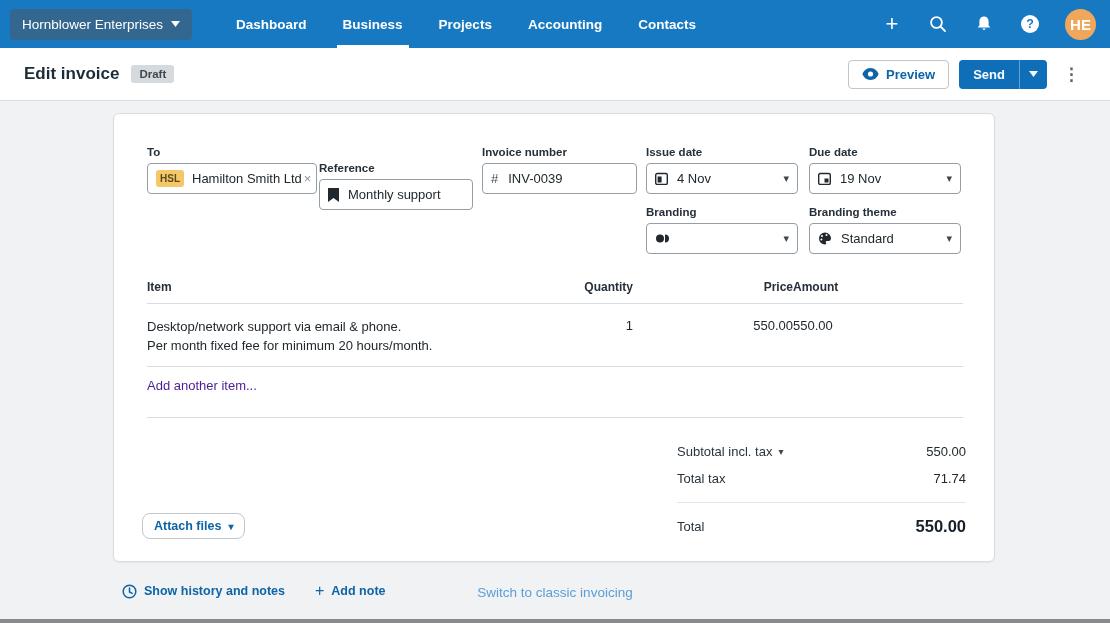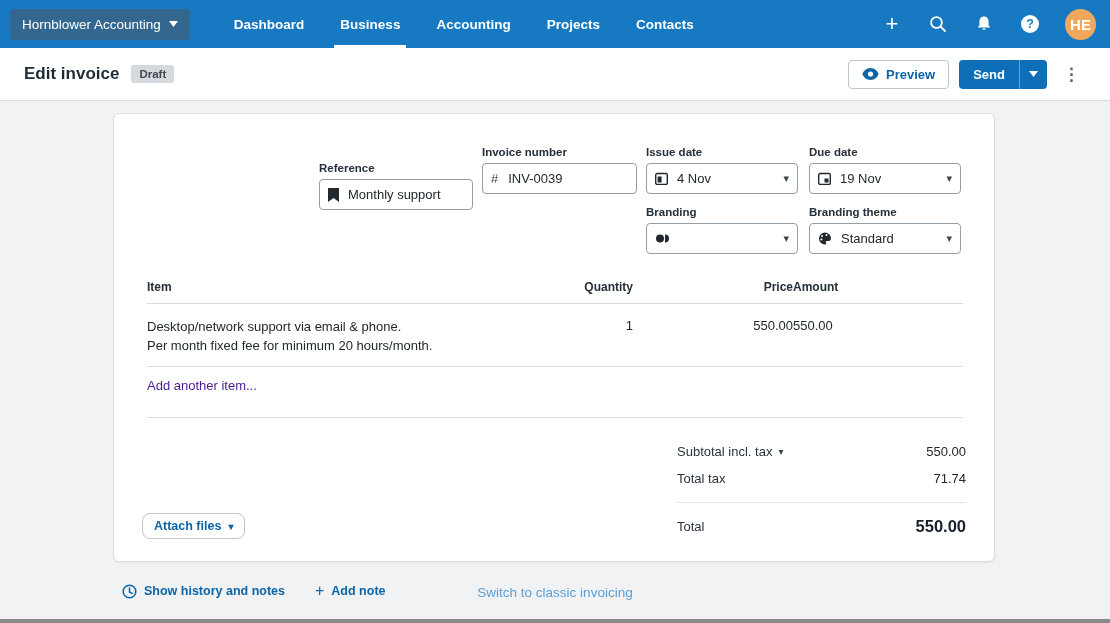--- a/index.html
+++ b/index.html
@@ -128,30 +128,30 @@
     color:#5b9fd6; font-size:13.5px; cursor:pointer;
   }
   .bottom-strip { position:absolute; bottom:0; left:0; width:1110px; height:4px; background:#8a8a8a; }
   svg { display:block; }
 </style>
 </head>
 <body>
 
 <div class="navbar">
   <div class="org-switcher">
-    <span>Hornblower Accounting</span>
+    <span>Hornblower Enterprises</span>
     <svg width="9" height="6" viewBox="0 0 9 6">
         <path d="M0 0 L9 0 L4.5 6 Z" fill="#ffffff"></path>
       </svg>
   </div>
   <div class="nav-items">
     <div class="nav-item">Dashboard</div>
     <div class="nav-item active">Business</div>
+    <div class="nav-item">Projects</div>
     <div class="nav-item">Accounting</div>
-    <div class="nav-item">Projects</div>
     <div class="nav-item">Contacts</div>
   </div>
   <div class="nav-right">
     <div class="nav-icon plus-glyph">+</div>
     <div class="nav-icon">
       <svg width="18" height="18" viewBox="0 0 18 18">
           <circle cx="7.5" cy="7.5" r="5.4" fill="none" stroke="#fff" stroke-width="1.8"></circle>
           <line x1="11.6" y1="11.6" x2="16" y2="16" stroke="#fff" stroke-width="1.8" stroke-linecap="round"></line>
         </svg>
     </div>
@@ -189,20 +189,28 @@
             <path d="M0 0 L9 0 L4.5 6 Z" fill="#fff"></path>
           </svg>
       </div>
     </div>
     <div class="kebab">⋮</div>
   </div>
 </div>
 
 <div class="card">
 
+  <div class="fgroup" style="left:33px; top:32px; width:170px;">
+    <span class="flabel">To</span>
+    <div class="finput">
+      <span class="chip">HSL</span>
+      <span style="white-space:nowrap;">Hamilton Smith Ltd</span>
+      <span class="remove-x">×</span>
+    </div>
+  </div>
 
   <div class="fgroup" style="left:205px; top:48px; width:154px;">
     <span class="flabel">Reference</span>
     <div class="finput">
       <span class="field-icon">
         <svg width="11" height="14" viewBox="0 0 11 14">
             <path d="M0 0 H11 V14 L5.5 10 L0 14 Z" fill="#21292e"></path>
           </svg>
       </span>
       <span>Monthly support</span>

